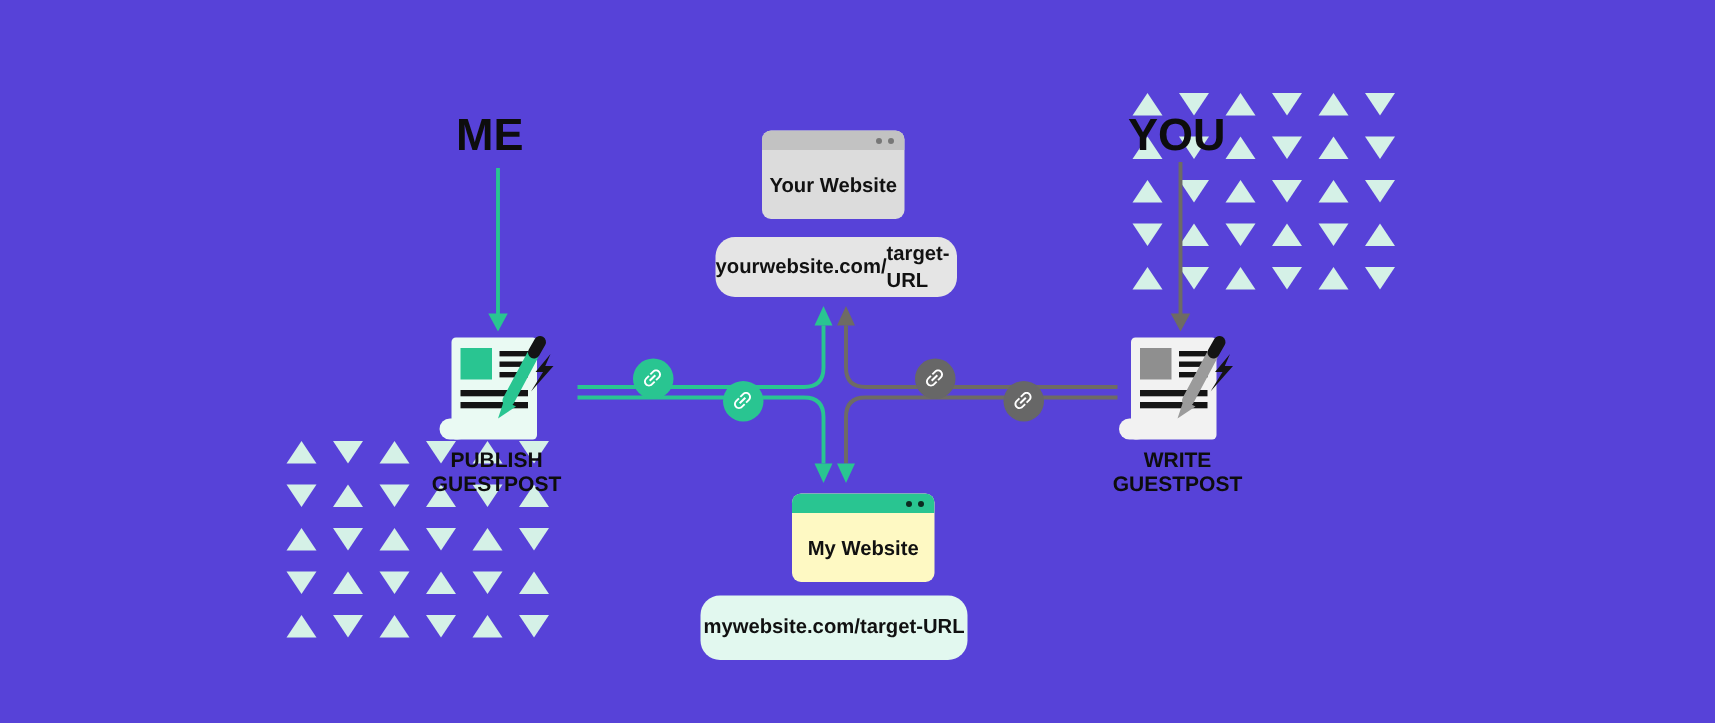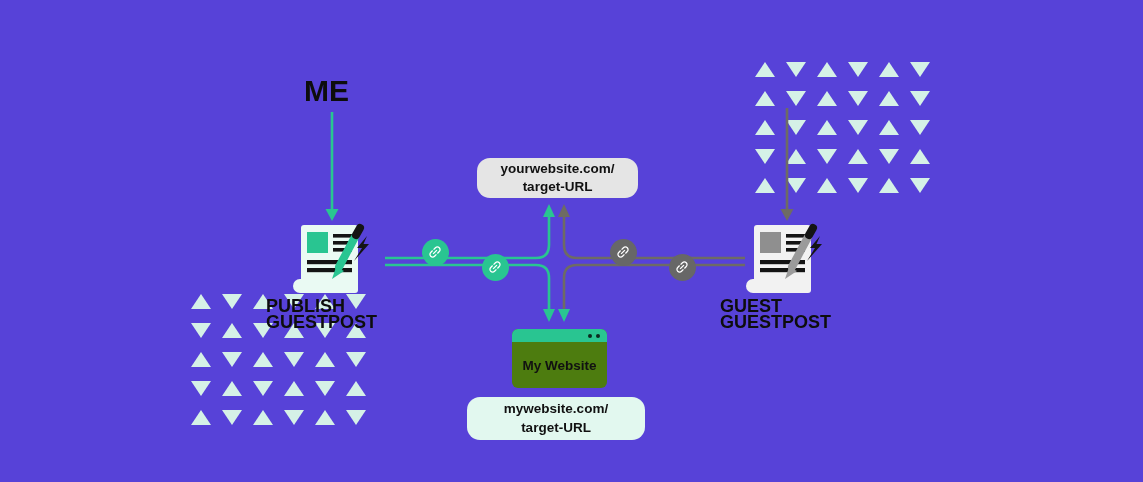--- a/index.html
+++ b/index.html
@@ -27,51 +27,51 @@
   .tri.down{border-top:15px solid var(--mint,#D5F1E7);}
   
   .connectors{position:absolute;left:0;top:0;z-index:2;}
   .st-green{stroke:var(--green,#29C591);stroke-width:2.6;fill:none;}
   .st-gray{stroke:var(--gray,#6E6B64);stroke-width:2.6;fill:none;}
   .f-green{fill:var(--green,#29C591);}
   .f-gray{fill:var(--gray,#6E6B64);}
   
   .browser{position:absolute;width:95px;height:59px;border-radius:6px;overflow:hidden;z-index:3;}
   .browser.your{left:508px;top:87px;background:#DCDCDC;}
-  .browser.my{left:512px;top:329px;background:#4d7c0f;}
+  .browser.my{left:528px;top:329px;background:#fef9c3;}
   .bar{height:13px;display:flex;align-items:center;justify-content:flex-end;gap:4px;padding-right:7px;}
   .your .bar{background:#C2C2C2;}
   .my .bar{background:var(--green,#29C591);}
   .dot{width:4px;height:4px;border-radius:50%;}
   .your .dot{background:#777777;}
   .my .dot{background:#0c2b1f;}
   .win-title{height:46px;display:flex;align-items:center;justify-content:center;
     font-weight:800;font-size:13.5px;color:#111;}
   
-  .url-pill{position:absolute;border-radius:13px;display:flex;flex-direction:column;align-items:center;
+  .url-pill{position:absolute;border-radius:13px;display:flex;flex-direction:row;align-items:center;
     justify-content:center;font-weight:800;font-size:13.5px;line-height:1.35;color:#111;z-index:3;}
   .pill-your{left:477px;top:158px;width:161px;height:40px;background:#E5E5E5;}
   .pill-my{left:467px;top:397px;width:178px;height:43px;background:#E2F8EF;}
   
   .doc{position:absolute;width:80px;height:78px;z-index:3;}
   .doc-left{left:292px;top:222px;}
   .doc-right{left:745px;top:222px;}
   .doc-left .paper{fill:#EAFAF3;}
   .doc-right .paper{fill:#F2F2F2;}
   .doc-left .sq{fill:var(--green,#29C591);}
   .doc-right .sq{fill:#8F8F8F;}
   .ink{fill:#141414;}
   .pen{stroke-width:8;stroke-linecap:round;fill:none;}
   .doc-left .pen{stroke:var(--green,#29C591);}
   .doc-right .pen{stroke:#9b9b9b;}
   .doc-left .pen-tip{fill:var(--green,#29C591);}
   .doc-right .pen-tip{fill:#9b9b9b;}
   .cap{stroke:#141414;stroke-width:8;stroke-linecap:round;fill:none;}
   .bolt{fill:#141414;}
-  .doc-label{position:absolute;width:130px;font-weight:800;font-size:18px;
+  .doc-label{position:absolute;width:130px;text-align:center;font-weight:800;font-size:14px;
     line-height:16px;color:#0d0d0d;z-index:4;}
   .label-left{left:266px;top:298px;}
   .label-right{left:720px;top:298px;}
   
   .link-badge{position:absolute;width:27px;height:27px;border-radius:50%;display:flex;
     align-items:center;justify-content:center;z-index:5;}
   .link-badge.green{background:var(--green,#29C591);}
   .link-badge.gray{background:var(--badge-gray,#676767);}
   .link-badge svg{width:16px;height:16px;transform:rotate(-45deg);fill:#ffffff;}
 </style>
@@ -167,21 +167,29 @@
       <path d="M745,258 H577 Q564,258 564,245 V217" class="st-gray"></path>
       <polygon points="564,204 558,217 570,217" class="f-gray"></polygon>
     </g>
     <g>
       <path d="M745,265 H577 Q564,265 564,278 V309" class="st-gray"></path>
       <polygon points="564,322 558,309 570,309" class="f-green"></polygon>
     </g>
   </svg>
 
   <div class="actor me">ME</div>
-
+  <div class="actor you">YOU</div>
+
+  <div class="browser your">
+    <div class="bar">
+      <span class="dot"></span>
+      <span class="dot"></span>
+    </div>
+    <div class="win-title">Your Website</div>
+  </div>
   <div class="url-pill pill-your">
     <div>yourwebsite.com/</div>
     <div>target-URL</div>
   </div>
 
   <div class="browser my">
     <div class="bar">
       <span class="dot"></span>
       <span class="dot"></span>
     </div>
@@ -219,21 +227,21 @@
     <rect x="41" y="19" width="19" height="3.6" class="ink"></rect>
     <rect x="41" y="26" width="19" height="3.6" class="ink"></rect>
     <rect x="15" y="38" width="45" height="4.2" class="ink"></rect>
     <rect x="15" y="46" width="45" height="4.2" class="ink"></rect>
     <line x1="63" y1="15" x2="47" y2="45" class="pen"></line>
     <polygon points="40,57 44,45 52,49" class="pen-tip"></polygon>
     <line x1="64" y1="13" x2="68" y2="6" class="cap"></line>
     <polygon points="75,14 65,26 70,26 62,39 77,22 71.5,22" class="bolt"></polygon>
   </svg>
   <div class="doc-label label-right">
-    <div>GUEST</div>
+    <div>WRITE</div>
     <div>GUESTPOST</div>
   </div>
 
   <div>
       <div class="link-badge green" style="left: 421.5px; top: 238.5px;">
         <svg viewBox="0 0 24 24">
           <path d="M3.9 12c0-1.71 1.39-3.1 3.1-3.1h4V7H7c-2.76 0-5 2.24-5 5s2.24 5 5 5h4v-1.9H7c-1.71 0-3.1-1.39-3.1-3.1zM8 13h8v-2H8v2zm9-6h-4v1.9h4c1.71 0 3.1 1.39 3.1 3.1s-1.39 3.1-3.1 3.1h-4V17h4c2.76 0 5-2.24 5-5s-2.24-5-5-5z"></path>
         </svg>
       </div>
       <div class="link-badge green" style="left: 481.5px; top: 253.5px;">

